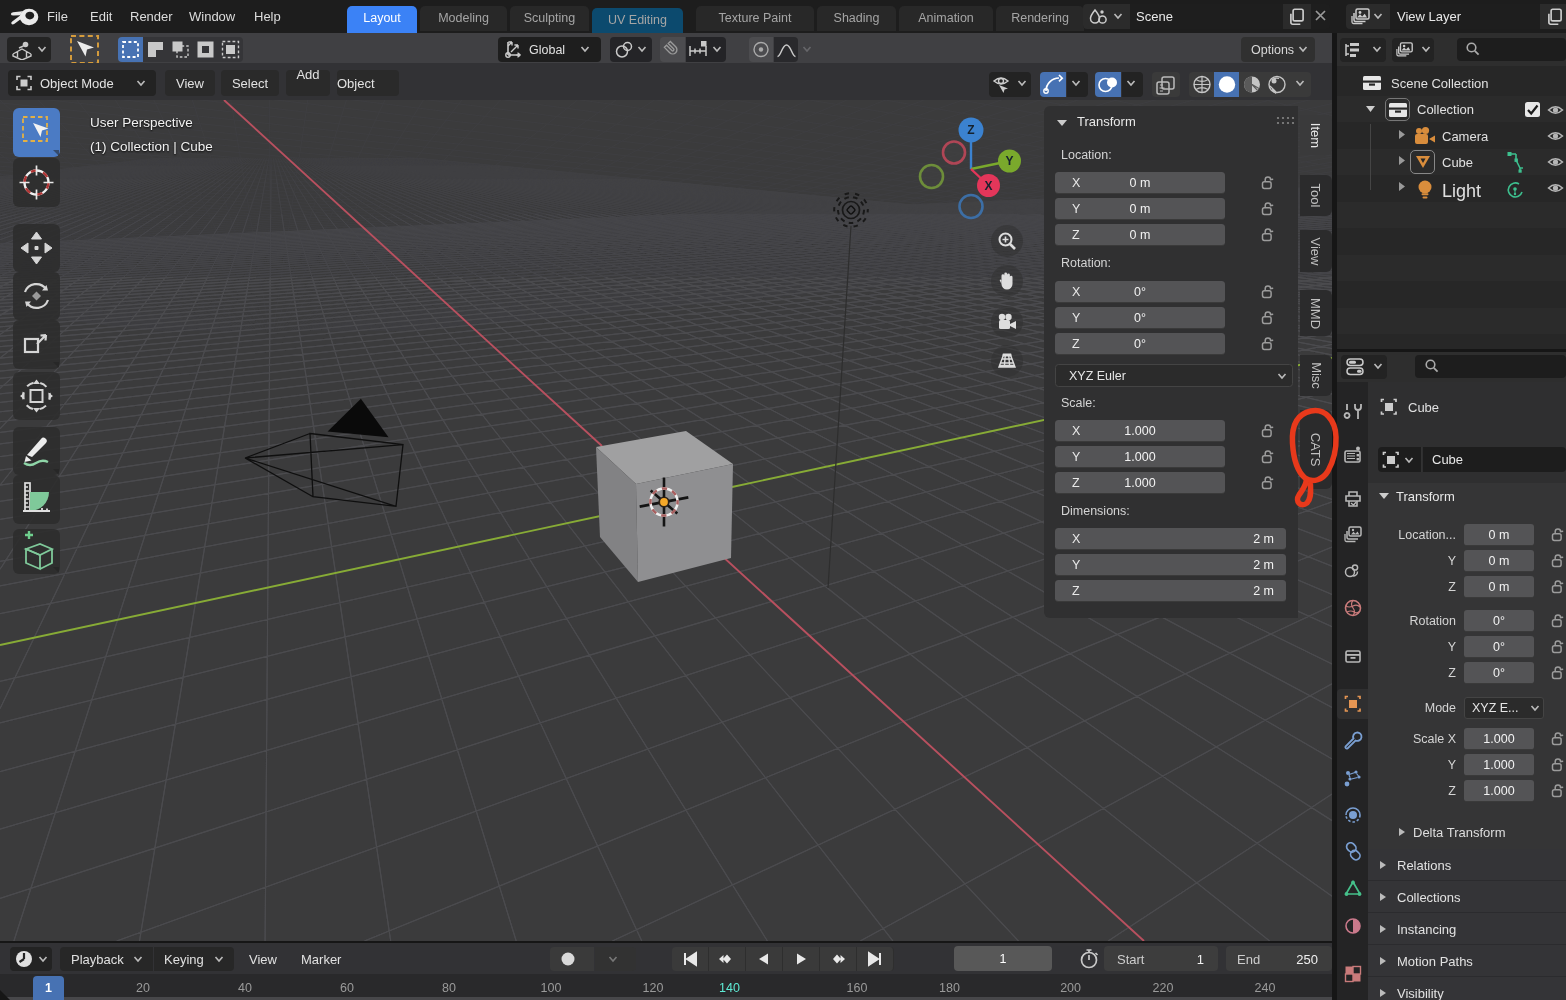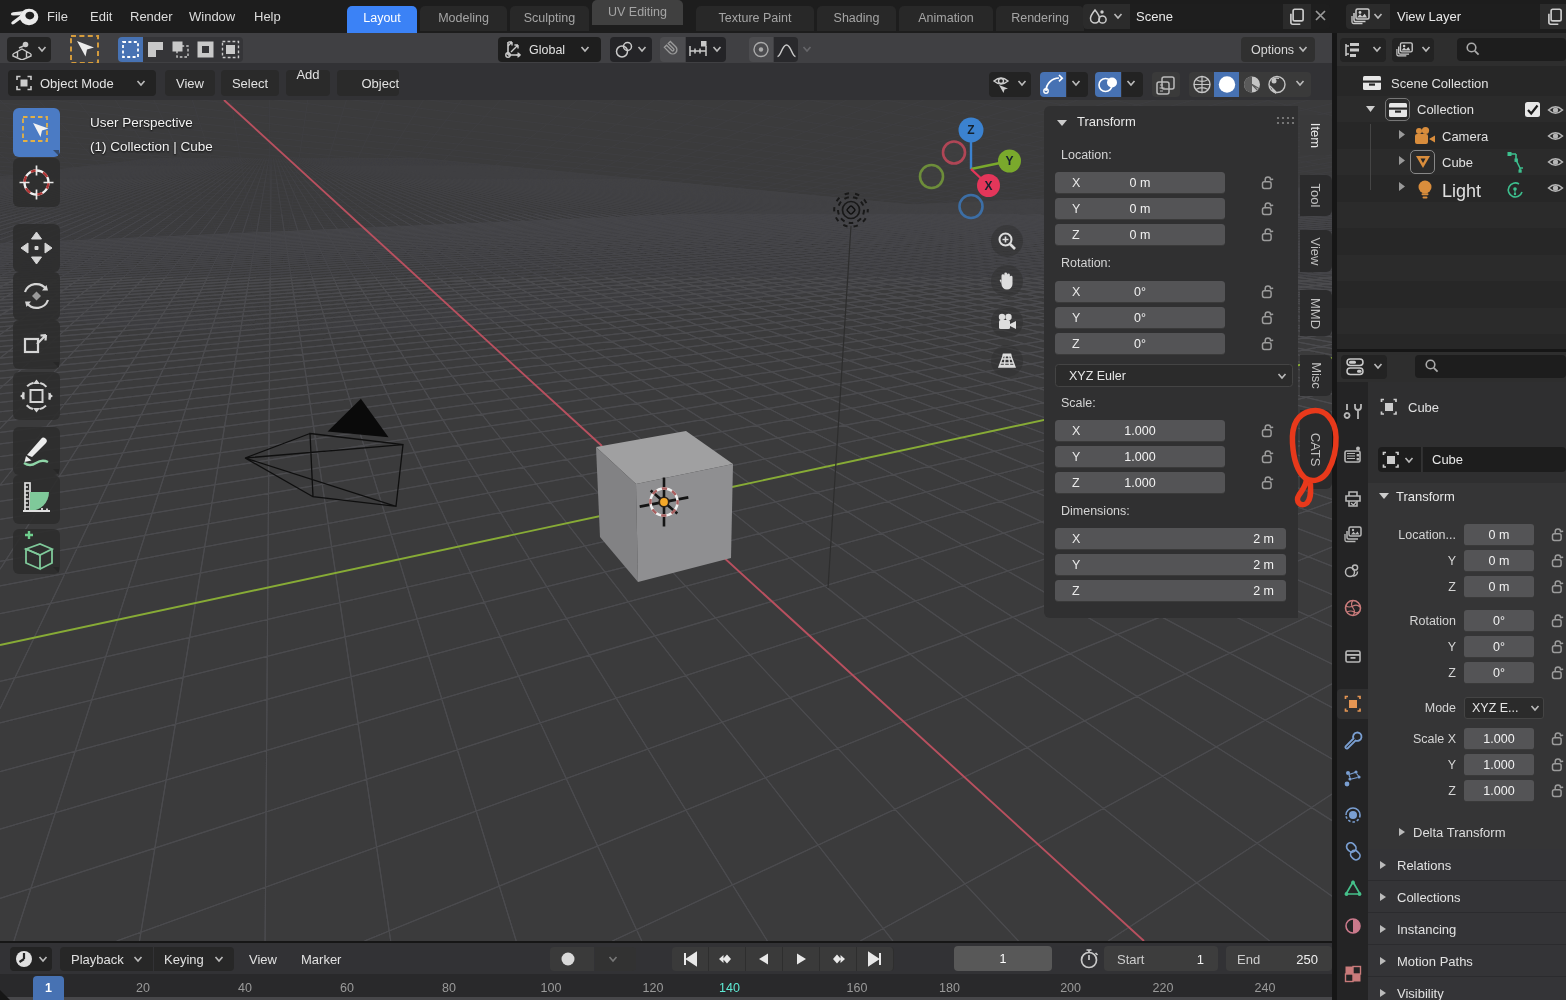--- a/index.html
+++ b/index.html
@@ -82,21 +82,21 @@
 <ellipse cx="20.8" cy="12.6" rx="4.4" ry="3.9" fill="#1d1d1d"></ellipse>
 </svg>
 <div class="tx" style="left:47px;top:10px;color:#dcdcdc;font-size:13px">File</div>
 <div class="tx" style="left:90px;top:10px;color:#dcdcdc;font-size:13px">Edit</div>
 <div class="tx" style="left:130px;top:10px;color:#dcdcdc;font-size:13px">Render</div>
 <div class="tx" style="left:189px;top:10px;color:#dcdcdc;font-size:13px">Window</div>
 <div class="tx" style="left:254px;top:10px;color:#dcdcdc;font-size:13px">Help</div>
 <div style="position:absolute;left:347px;top:6px;width:70px;height:27px;background:#3b82f6;border-radius:5px 5px 0 0;color:#ffffff;font-size:12.5px;text-align:center;line-height:24px">Layout</div>
 <div style="position:absolute;left:420px;top:6px;width:87px;height:25px;background:#282828;border-radius:5px 5px 0 0;color:#a5a5a5;font-size:12.5px;text-align:center;line-height:24px">Modeling</div>
 <div style="position:absolute;left:510px;top:6px;width:79px;height:25px;background:#282828;border-radius:5px 5px 0 0;color:#a5a5a5;font-size:12.5px;text-align:center;line-height:24px">Sculpting</div>
-<div style="position:absolute;left:592px;top:0;width:91px;height:25px;background:#404040;border-radius:5px 5px 0 0;color:#a5a5a5;font-size:12.5px;text-align:center;line-height:24px">UV Editing</div>
+<div style="position:absolute;left:592px;top:8px;width:91px;height:25px;background:#0c4a6e;border-radius:5px 5px 0 0;color:#a5a5a5;font-size:12.5px;text-align:center;line-height:24px">UV Editing</div>
 <div style="position:absolute;left:696px;top:6px;width:118px;height:25px;background:#282828;border-radius:5px 5px 0 0;color:#a5a5a5;font-size:12.5px;text-align:center;line-height:24px">Texture Paint</div>
 <div style="position:absolute;left:817px;top:6px;width:79px;height:25px;background:#282828;border-radius:5px 5px 0 0;color:#a5a5a5;font-size:12.5px;text-align:center;line-height:24px">Shading</div>
 <div style="position:absolute;left:899px;top:6px;width:94px;height:25px;background:#282828;border-radius:5px 5px 0 0;color:#a5a5a5;font-size:12.5px;text-align:center;line-height:24px">Animation</div>
 <div style="position:absolute;left:996px;top:6px;width:88px;height:25px;background:#282828;border-radius:5px 5px 0 0;color:#a5a5a5;font-size:12.5px;text-align:center;line-height:24px">Rendering</div>
 <div style="position:absolute;left:1083px;top:4px;width:247px;height:25px;background:#1e1e1e;border-radius:4px"></div>
 <div style="position:absolute;left:1083px;top:4px;width:47px;height:25px;background:#2b2b2b;border-radius:4px 0 0 4px"></div>
 <div style="position:absolute;left:1283px;top:4px;width:28px;height:25px;background:#2b2b2b"></div>
 <svg width="26" height="20" style="position:absolute;left:1087px;top:7px" viewBox="0 0 26 20">
 <path d="M8 3 q4.5 5.5 4.5 8.5 a4.5 4.5 0 0 1 -9 0 q0 -3 4.5 -8.5z" fill="none" stroke="#ccc" stroke-width="1.5"></path>
 <circle cx="15.5" cy="12.5" r="3.6" fill="none" stroke="#ccc" stroke-width="1.5"></circle>
@@ -224,21 +224,21 @@
 <svg width="10" height="10" style="position:absolute;left:136px;top:78px">
     <path d="M1.5 3 l3.5 4 3.5 -4" stroke="#bbb" stroke-width="1.6" fill="none"></path>
   </svg>
 <div style="position:absolute;left:165px;top:70px;width:50px;height:26px;background:#2a2a2a;border-radius:4px"></div>
 <div class="tx" style="left:165px;top:77px;width:50px;text-align:center;color:#e2e2e2;font-size:13px">View</div>
 <div style="position:absolute;left:221px;top:70px;width:58px;height:26px;background:#2a2a2a;border-radius:4px"></div>
 <div class="tx" style="left:221px;top:77px;width:58px;text-align:center;color:#e2e2e2;font-size:13px">Select</div>
 <div style="position:absolute;left:286px;top:70px;width:44px;height:26px;background:#2a2a2a;border-radius:4px"></div>
 <div class="tx" style="left:286px;top:68px;width:44px;text-align:center;color:#e2e2e2;font-size:13px">Add</div>
 <div style="position:absolute;left:337px;top:70px;width:62px;height:26px;background:#2a2a2a;border-radius:4px"></div>
-<div class="tx" style="left:337px;top:77px;width:62px;text-align:right;color:#e2e2e2;font-size:13px">Object</div>
+<div class="tx" style="left:337px;top:77px;width:62px;text-align:left;color:#e2e2e2;font-size:13px">Object</div>
 <div style="position:absolute;left:989px;top:72px;width:42px;height:25px;background:#232323;border-radius:4px"></div>
 <svg width="24" height="20" style="position:absolute;left:992px;top:74px" viewBox="0 0 24 20">
 <path d="M2 7 Q9 1 16 7 Q9 13 2 7 Z" fill="none" stroke="#ccc" stroke-width="1.5"></path>
     <circle cx="9" cy="7" r="2.5" fill="none" stroke="#ccc" stroke-width="1.4"></circle>
 <path d="M7 11 L11.5 19 L12.5 15.5 L16 14.5 Z" fill="#ccc"></path>
   </svg>
 <svg width="10" height="10" style="position:absolute;left:1017px;top:78px">
     <path d="M1.5 3 l3.5 4 3.5 -4" stroke="#bbb" stroke-width="1.6" fill="none"></path>
   </svg>
 <div style="position:absolute;left:1040px;top:72px;width:26px;height:25px;background:#4772b3;border-radius:4px 0 0 4px"></div>

